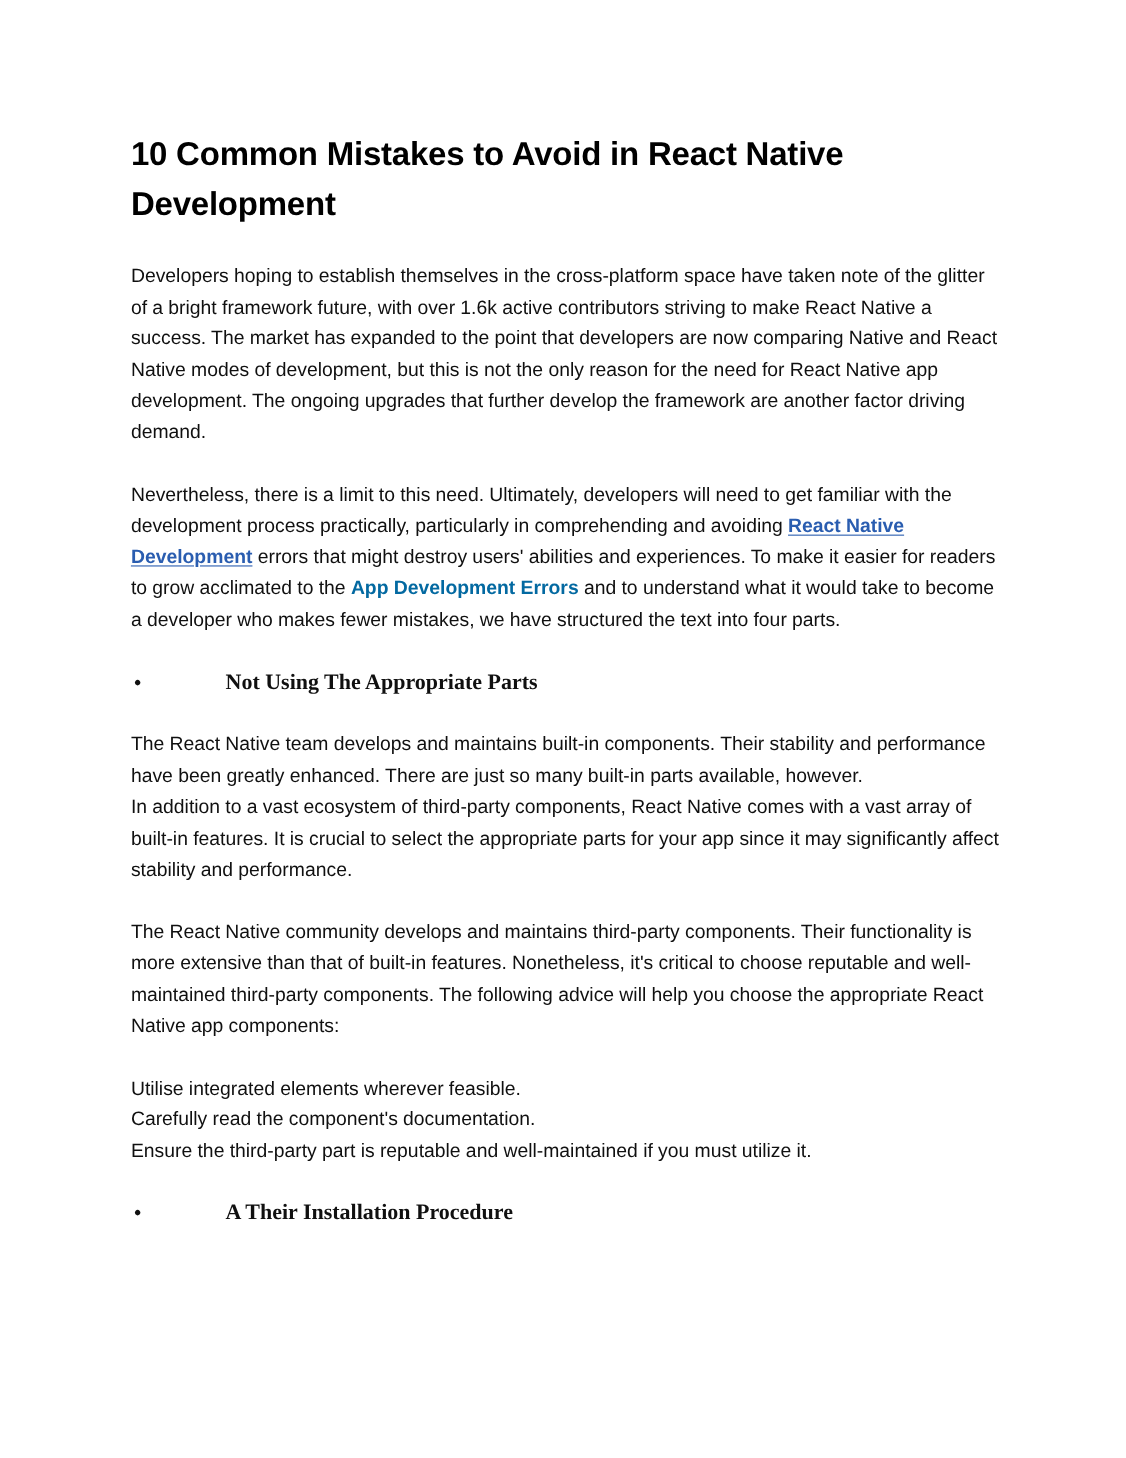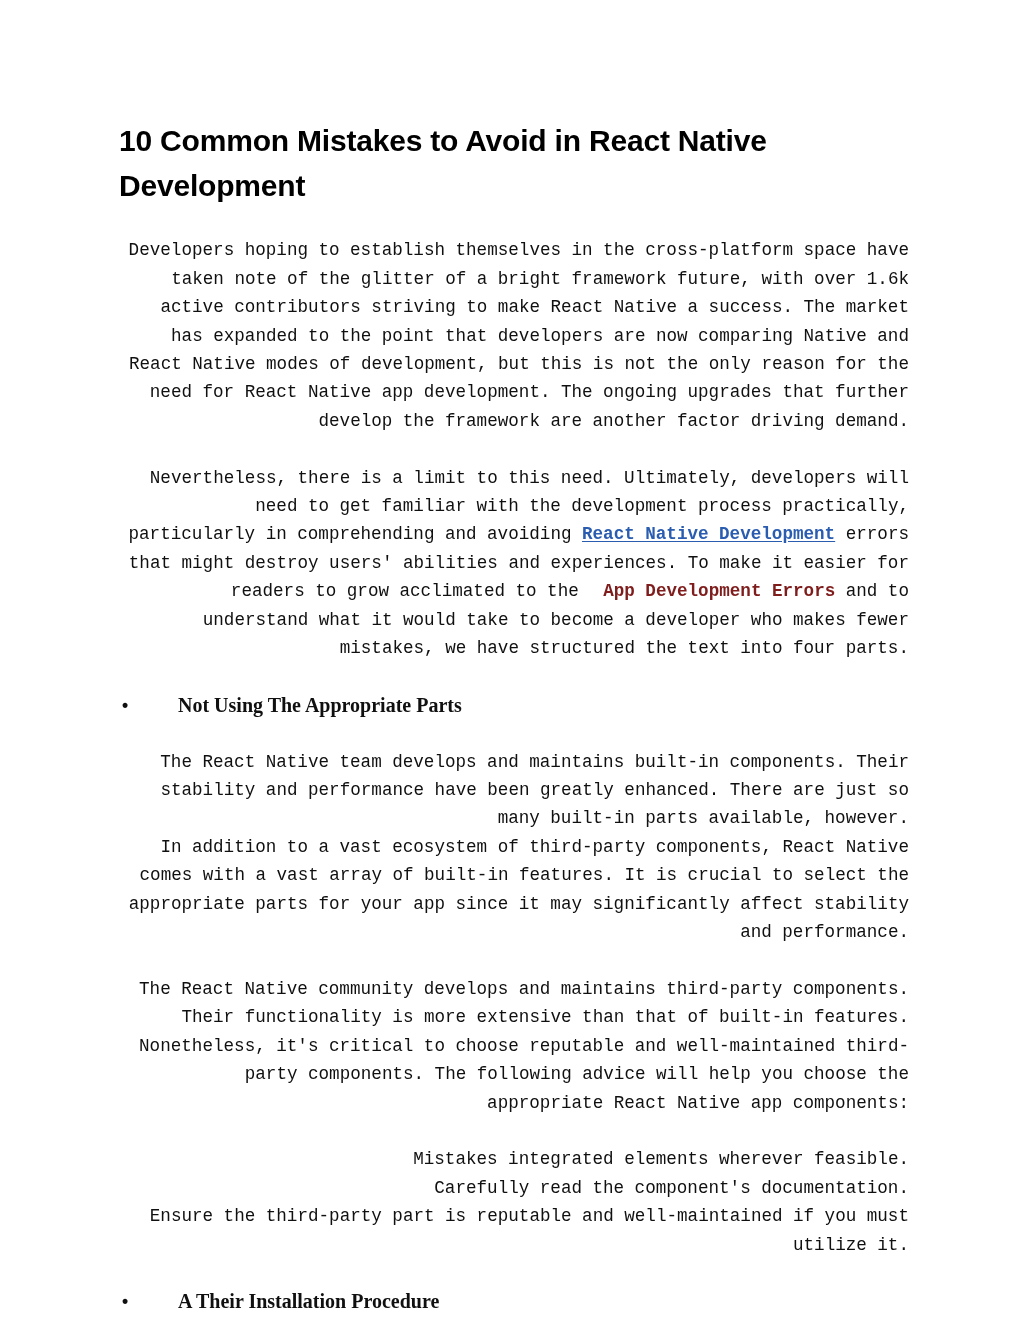--- a/index.html
+++ b/index.html
@@ -31,39 +31,37 @@
     font-weight: bold;
     line-height: 45px;
     color: #000000;
     letter-spacing: -0.2px;
     margin: 0 0 0 0;
     width: 760px;
   }
 
   
   .para {
-    font-family: Liberation Mono, monospace;
+    font-family: Liberation Sans, sans-serif;
     font-size: 17.6px;
     line-height: 28.4px;
     color: #101010;
     margin: 0;
     width: 790px;
     word-spacing: -0.1px;
-    text-align: right;
   }
   .spacer-line {
     height: 28.4px;
     line-height: 28.4px;
     font-size: 17.6px;
   }
 
   .para b, .bold {
     font-weight: bold;
-    color: #7f1d1d;
-    margin-left: 14px;
+    color: #0369a1;
   }
 
   .doc-link {
     color: #2a5db0;
     font-weight: bold;
     text-decoration: underline;
     text-underline-offset: 2px;
     cursor: pointer;
   }
 
@@ -84,20 +82,21 @@
     position: absolute;
     left: 3px;
     top: 0;
     font-family: "Liberation Sans", sans-serif;
     font-size: 17.6px;
     line-height: 28.4px;
     color: #101010;
   }
   .bullet-row .bullet-text {
     display: inline-block;
+    margin-left: 27px;
   }
 </style>
 </head>
 <body>
 
 <div class="page">
   <div class="content">
 
     <h1 class="doc-title">10 Common Mistakes to Avoid in React Native Development</h1>
 
@@ -121,21 +120,21 @@
     <p class="para">The React Native team develops and maintains built-in components. Their stability and performance have been greatly enhanced. There are just so many built-in parts available, however.</p>
 
     <p class="para">In addition to a vast ecosystem of third-party components, React Native comes with a vast array of built-in features. It is crucial to select the appropriate parts for your app since it may significantly affect stability and performance.</p>
 
     <div class="spacer-line">&nbsp;</div>
 
     <p class="para">The React Native community develops and maintains third-party components. Their functionality is more extensive than that of built-in features. Nonetheless, it's critical to choose reputable and well-maintained third-party components. The following advice will help you choose the appropriate React Native app components:</p>
 
     <div class="spacer-line">&nbsp;</div>
 
-    <p class="para">Mistakes integrated elements wherever feasible.</p>
+    <p class="para">Utilise integrated elements wherever feasible.</p>
 
     <p class="para">Carefully read the component's documentation.</p>
 
     <p class="para">Ensure the third-party part is reputable and well-maintained if you must utilize it.</p>
 
     <div class="spacer-line">&nbsp;</div>
 
     <div class="bullet-row">
       <span class="bullet-mark">•</span>
       <span class="bullet-text">A Their Installation Procedure</span>

